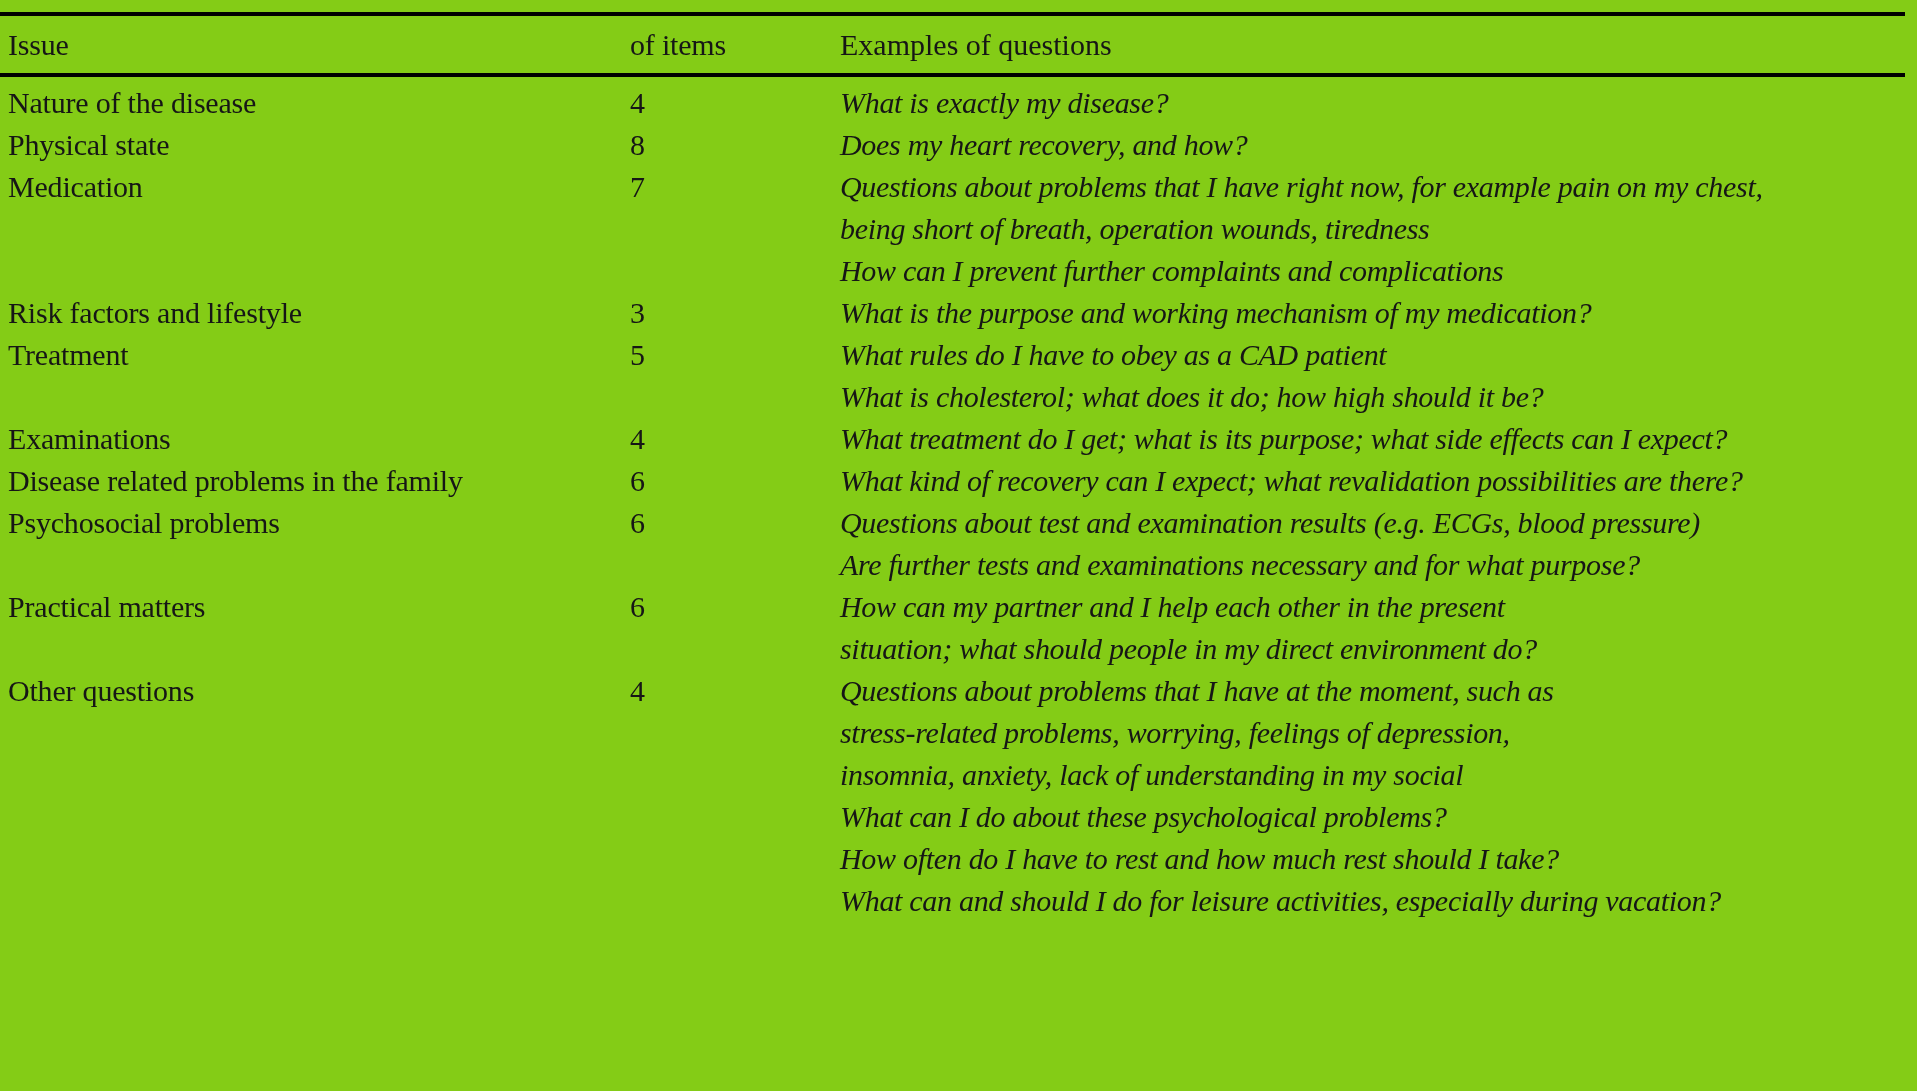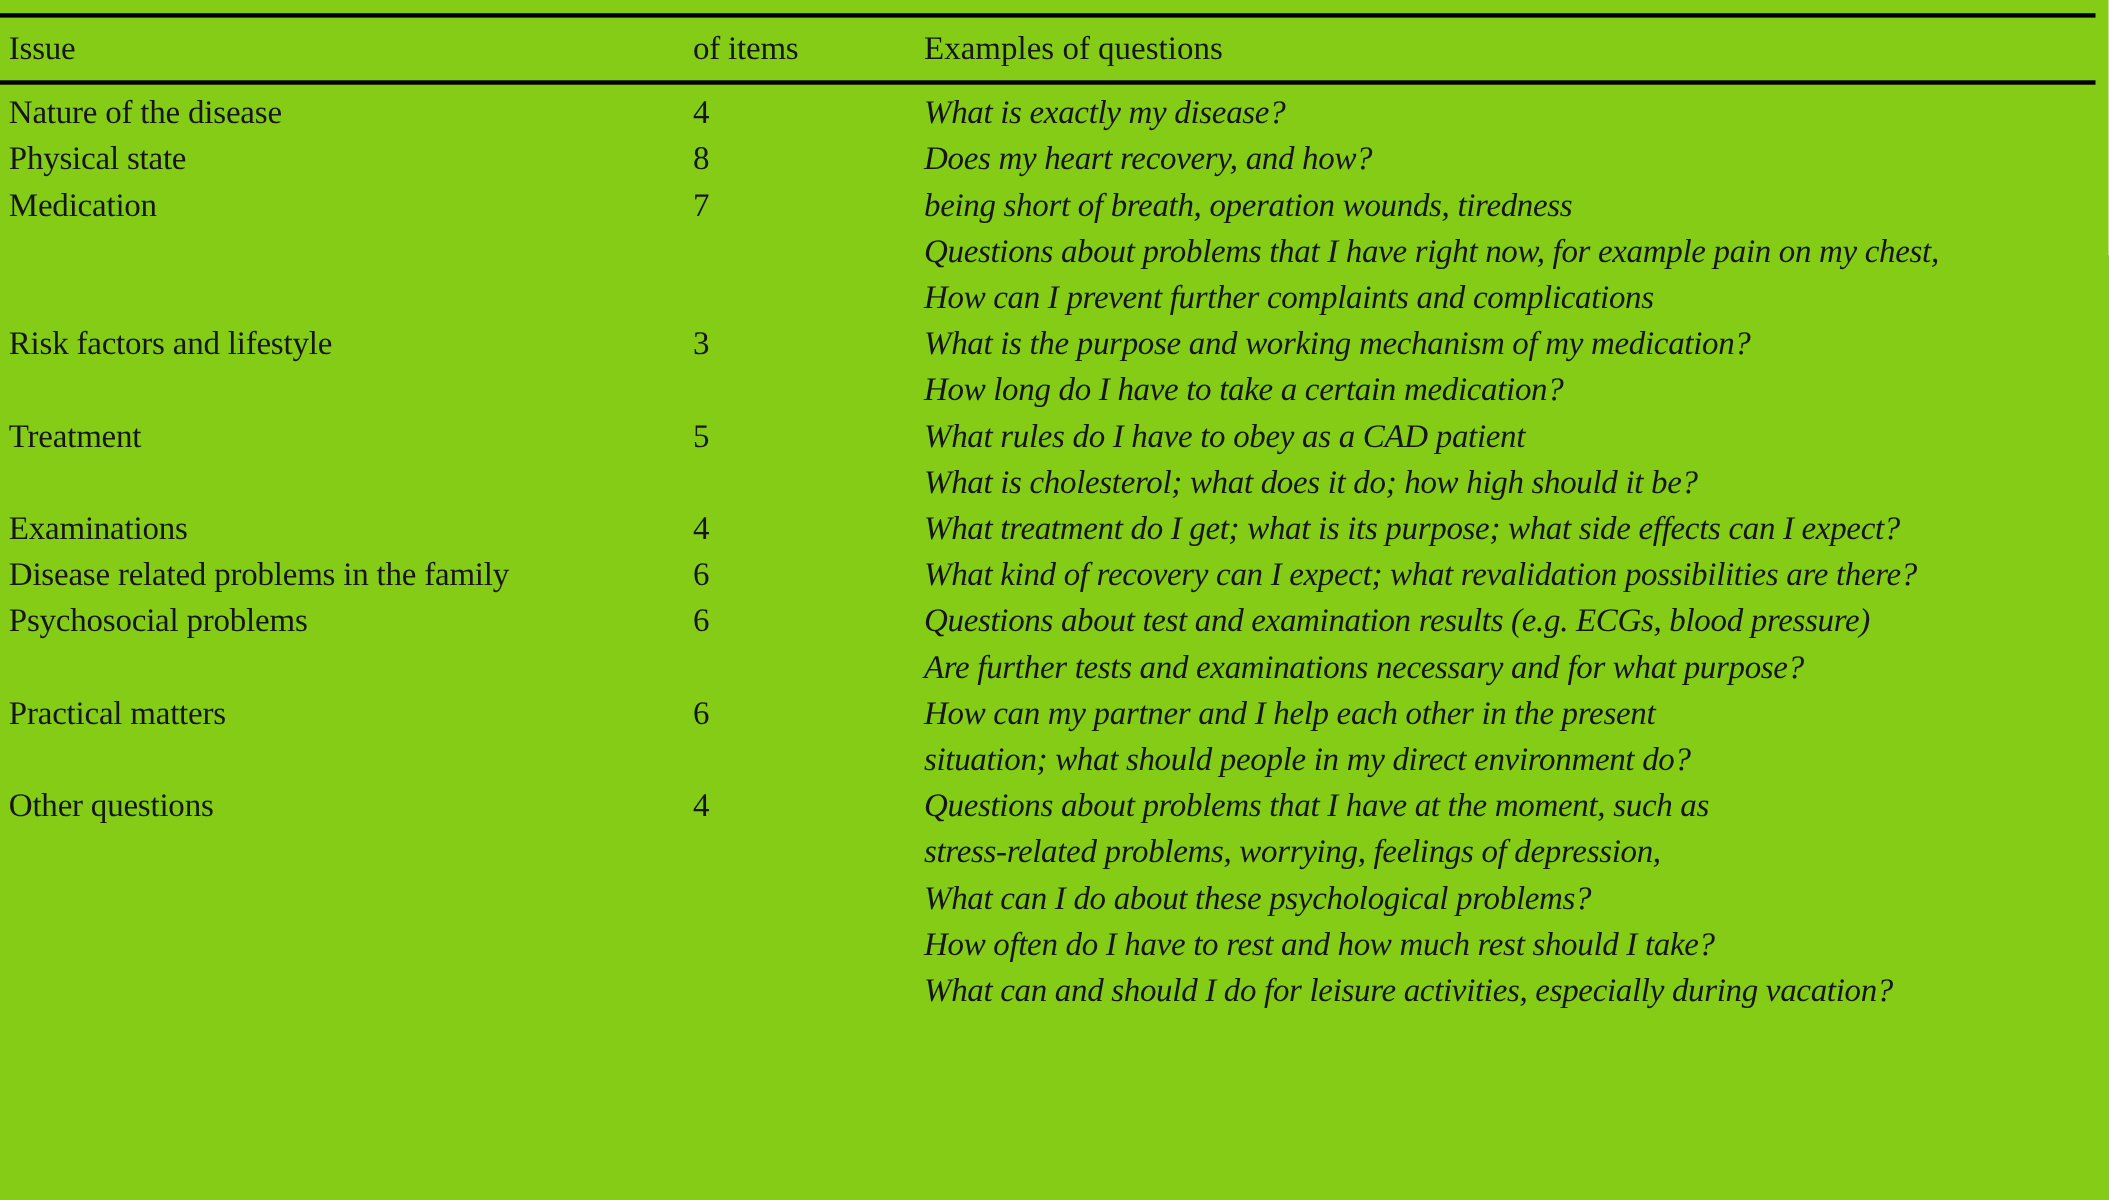--- a/index.html
+++ b/index.html
@@ -81,32 +81,31 @@
       <div class="cell items-cell">8</div>
       <div class="cell examples-cell">
         <div class="exline">Does my heart recovery, and how?</div>
       </div>
     </div>
 
     <div class="grid row">
       <div class="cell issue-cell">Medication</div>
       <div class="cell items-cell">7</div>
       <div class="cell examples-cell">
+        <div class="exline">Questions about problems that I have right now, for example pain on my chest,</div>
         <div class="exline">being short of breath, operation wounds, tiredness</div>
-        <div class="exline">Questions about problems that I have right now, for example pain on my chest,</div>
         <div class="exline">How can I prevent further complaints and complications</div>
       </div>
     </div>
 
     <div class="grid row">
       <div class="cell issue-cell">Risk factors and lifestyle</div>
       <div class="cell items-cell">3</div>
       <div class="cell examples-cell">
         <div class="exline">What is the purpose and working mechanism of my medication?</div>
-        <div class="exline">How long do I have to take a certain medication?</div>
       </div>
     </div>
 
     <div class="grid row">
       <div class="cell issue-cell">Treatment</div>
       <div class="cell items-cell">5</div>
       <div class="cell examples-cell">
         <div class="exline">What rules do I have to obey as a CAD patient</div>
         <div class="exline">What is cholesterol; what does it do; how high should it be?</div>
       </div>
@@ -145,20 +144,21 @@
         <div class="exline">situation; what should people in my direct environment do?</div>
       </div>
     </div>
 
     <div class="grid row">
       <div class="cell issue-cell">Other questions</div>
       <div class="cell items-cell">4</div>
       <div class="cell examples-cell">
         <div class="exline">Questions about problems that I have at the moment, such as</div>
         <div class="exline">stress-related problems, worrying, feelings of depression,</div>
+        <div class="exline">insomnia, anxiety, lack of understanding in my social</div>
         <div class="exline">What can I do about these psychological problems?</div>
         <div class="exline">How often do I have to rest and how much rest should I take?</div>
         <div class="exline">What can and should I do for leisure activities, especially during vacation?</div>
       </div>
     </div>
 
   </div>
 </div>
 
 </body></html>

